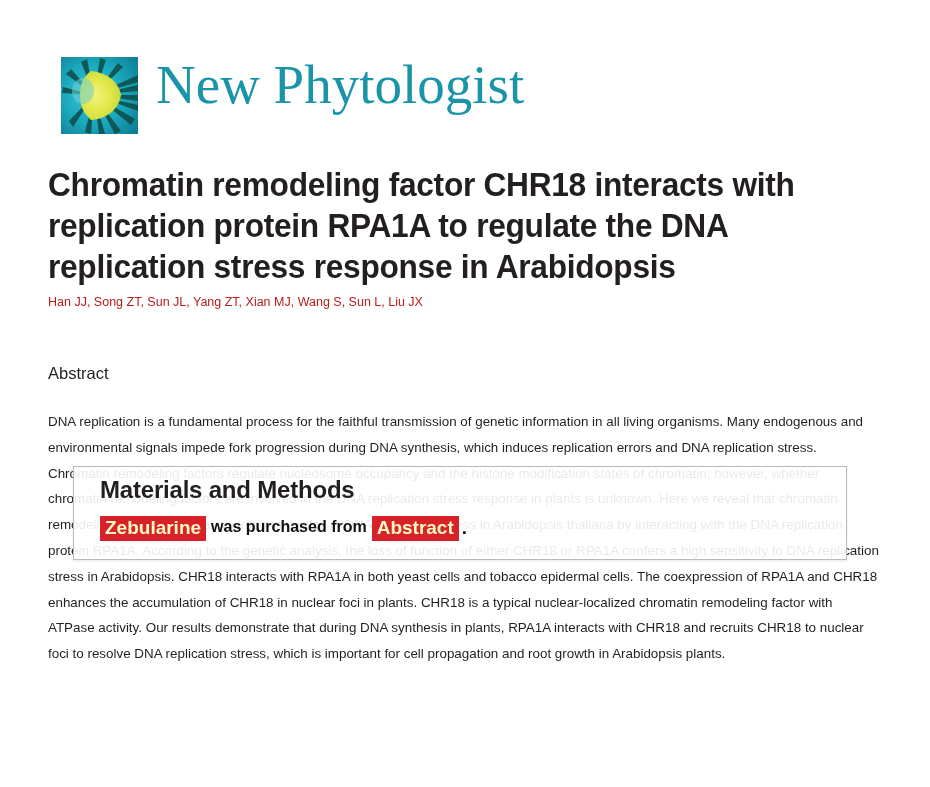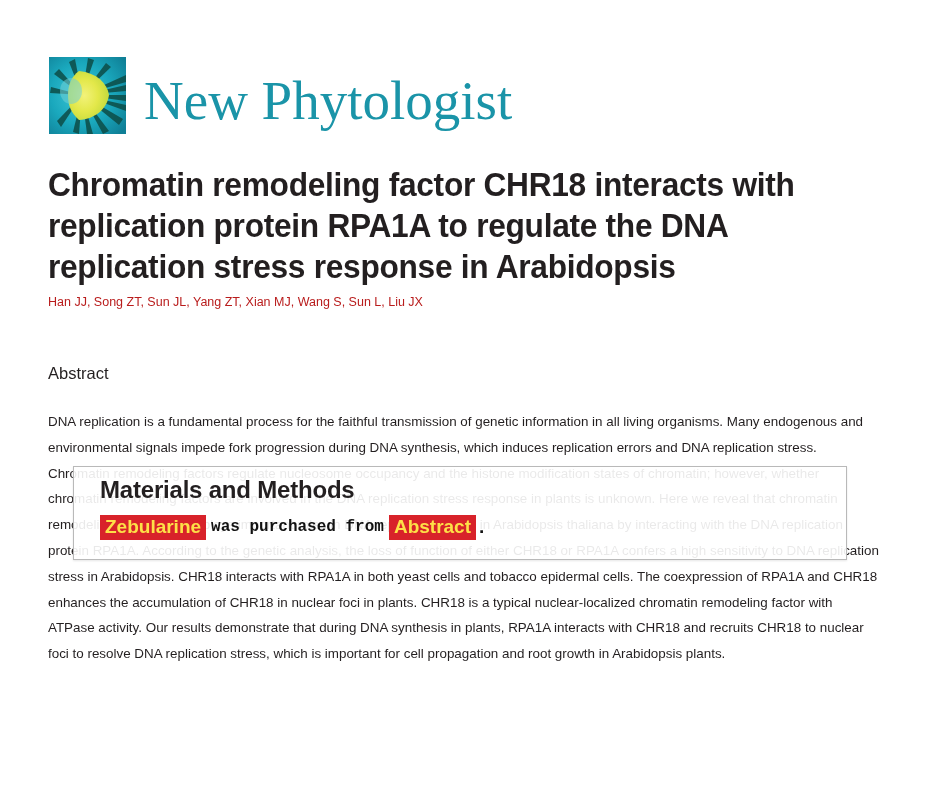--- a/index.html
+++ b/index.html
@@ -19,24 +19,24 @@
   .page {
     position: absolute;
     left: 0; top: 0;
     width: 930px;
     height: 787px;
   }
 
   
   .masthead {
     position: absolute;
-    left: 49px;
+    left: 61px;
     top: 57px;
     display: flex;
-    align-items: flex-end;
+    align-items: flex-start;
   }
   .logo-mark {
     width: 77px;
     height: 77px;
     position: relative;
     overflow: hidden;
     background: #18a0b4;
     flex: 0 0 auto;
   }
   .logo-mark svg { display: block; }
@@ -125,30 +125,29 @@
     left: 26px;
     top: 45px;
     font-size: 19px;
     font-weight: bold;
     color: #111111;
     white-space: nowrap;
     line-height: 30px;
   }
   .hl {
     background: #d8222a;
-    color: #fde047;
+    color: #fef9c3;
     padding: 1px 5px 3px 5px;
     font-weight: bold;
   }
   .plain-mid {
     font-size: 16px;
     font-weight: bold;
     padding: 0 5px;
     vertical-align: 2px;
-    font-family: Liberation Mono, monospace;
   }
   .trail-dot {
     font-size: 19px;
     font-weight: bold;
     padding-left: 3px;
   }
 </style>
 </head>
 <body>
 

